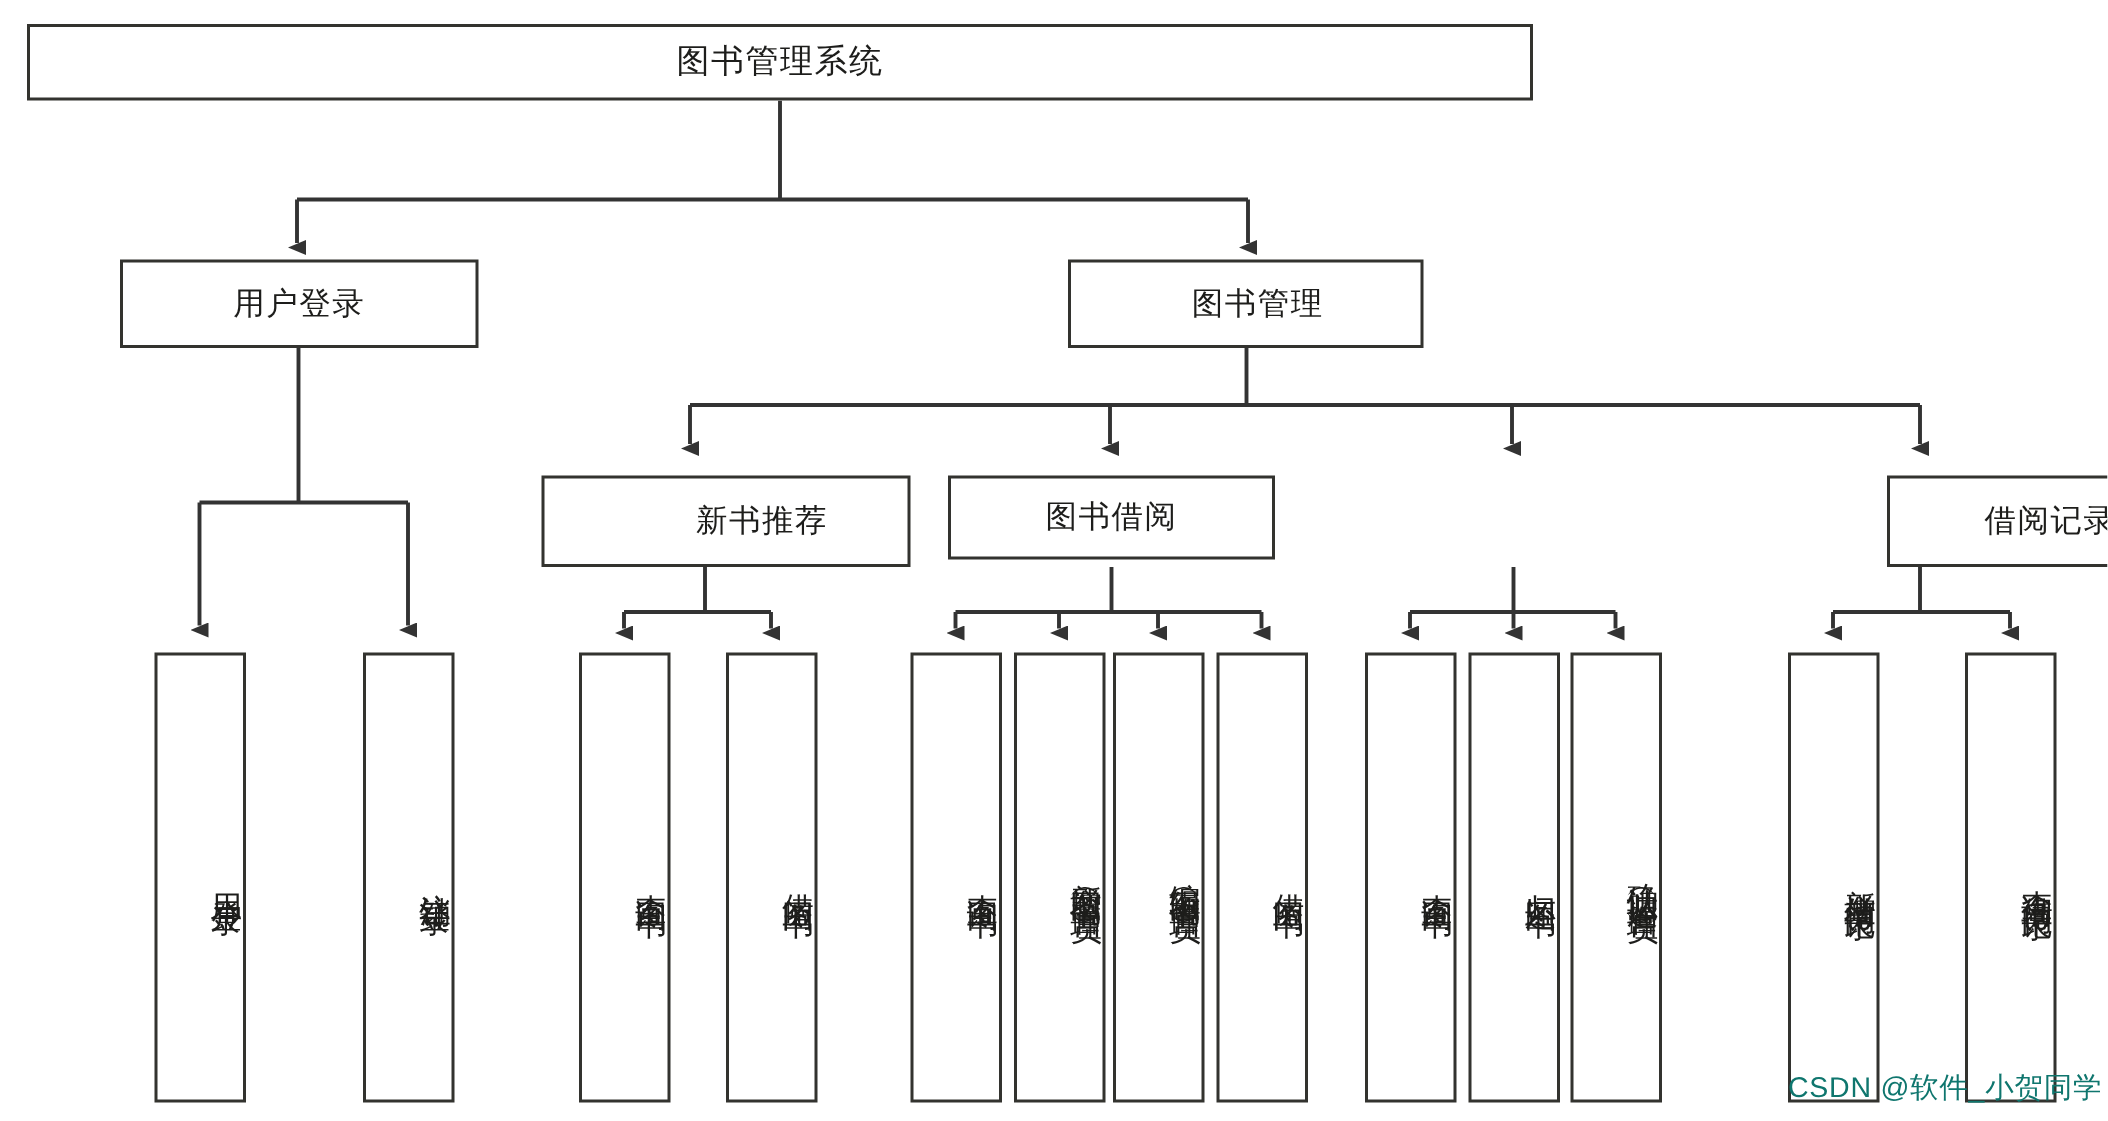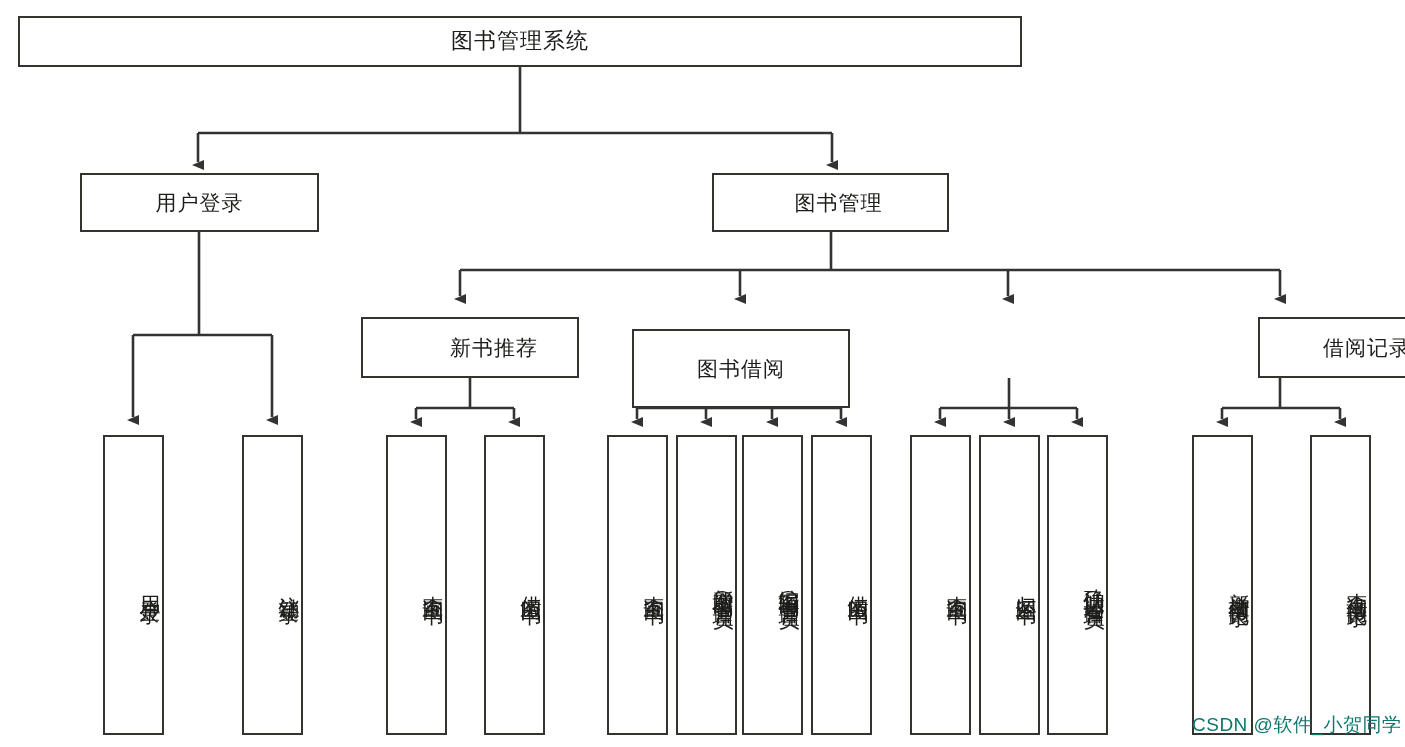--- a/index.html
+++ b/index.html
@@ -133,24 +133,24 @@
     <span>图书管理系统</span>
   </div>
 
   <div class="node h" style="left:80px; top:173px; width:239px; height:59px;">
     <span>用户登录</span>
   </div>
   <div class="node h" style="left:712px; top:173px; width:237px; height:59px;padding-left:16px;">
     <span>图书管理</span>
   </div>
 
-  <div class="node h" style="left:361px; top:317px; width:218px; height:61px;padding-left:48px;">
+  <div class="node h" style="left:361px; top:317px; width:246px; height:61px;padding-left:48px;">
     <span>新书推荐</span>
   </div>
-  <div class="node h" style="left:632px; top:317px; width:218px; height:79px;margin-top:12px;">
+  <div class="node h" style="left:632px; top:317px; width:218px; height:56px;">
     <span>图书借阅</span>
   </div>
   <div class="node h" style="left:1215px; top:317px; width:218px; height:61px;margin-left:43px;">
     <span>借阅记录</span>
   </div>
 
   <div class="node v" style="left:103px; top:435px; width:61px; height:300px;">
     <span class="vtext">用户登录</span>
   </div>
   <div class="node v" style="left:242px; top:435px; width:61px; height:300px;">

